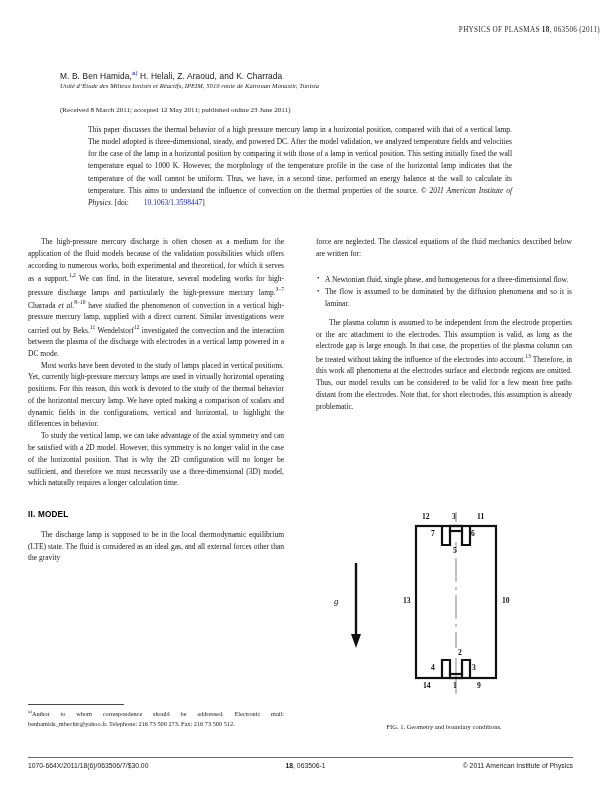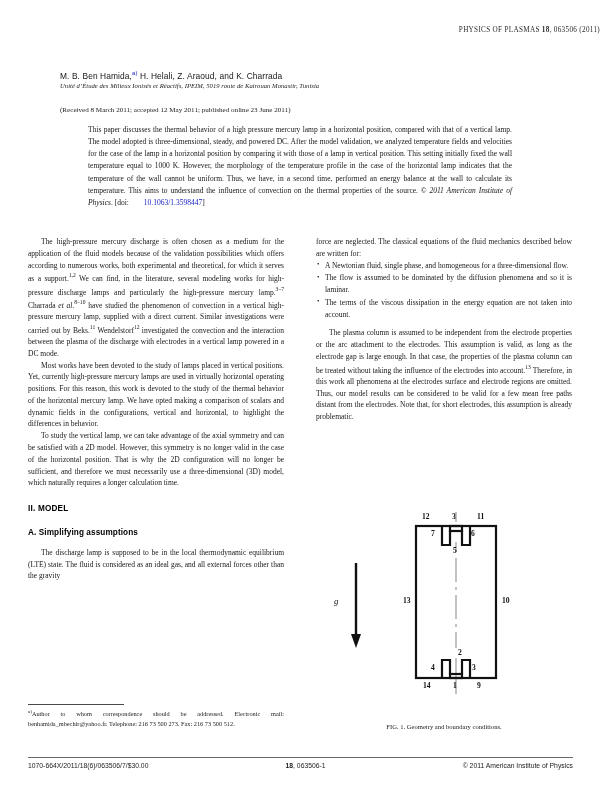--- a/index.html
+++ b/index.html
@@ -139,21 +139,21 @@
   p.para {
     margin: 0 0 0 0;
     text-indent: 13px;
   }
   p.para + p.para { margin-top: 0; }
   sup.ref { font-size: 5.6px; vertical-align: super; }
   .ital { font-style: italic; }
 
   ul.bullets {
     list-style: none;
-    margin: 0 0 7px 0;
+    margin: 14px 0 7px 0;
     padding: 0;
   }
   ul.bullets li {
     position: relative;
     padding-left: 9px;
     margin-bottom: 1px;
     text-align: justify;
   }
   ul.bullets li::before {
     content: "\2022";
@@ -248,31 +248,29 @@
   <div class="abstract">
     <span>This paper discusses the thermal behavior of a high pressure mercury lamp in a horizontal position, compared with that of a vertical lamp. The model adopted is three-dimensional, steady, and powered DC. After the model validation, we analyzed temperature fields and velocities for the case of the lamp in a horizontal position by comparing it with those of a lamp in vertical position. This setting initially fixed the wall temperature equal to 1000 K. However, the morphology of the temperature profile in the case of the horizontal lamp indicates that the temperature of the wall cannot be uniform. Thus, we have, in a second time, performed an energy balance at the wall to calculate its temperature. This aims to understand the influence of convection on the thermal properties of the source. </span><span class="copy">© 2011 American Institute of Physics</span><span>. [doi:</span><span class="doi">10.1063/1.3598447</span><span>]</span>
   </div>
 
   <div class="col col-left">
     <p class="para">
       <span>The high-pressure mercury discharge is often chosen as a medium for the application of the fluid models because of the validation possibilities which offers according to numerous works, both experimental and theoretical, for which it serves as a support.</span><sup class="ref">1,2</sup><span> We can find, in the literature, several modeling works for high-pressure discharge lamps and particularly the high-pressure mercury lamp.</span><sup class="ref">3–7</sup><span> Charrada </span><span class="ital">et al.</span><sup class="ref">8–10</sup><span> have studied the phenomenon of convection in a vertical high-pressure mercury lamp, supplied with a direct current. Similar investigations were carried out by Beks.</span><sup class="ref">11</sup><span> Wendelstorf</span><sup class="ref">12</sup><span> investigated the convection and the interaction between the plasma of the discharge with electrodes in a vertical lamp powered in a DC mode.</span>
     </p>
     <p class="para">Most works have been devoted to the study of lamps placed in vertical positions. Yet, currently high-pressure mercury lamps are used in virtually horizontal operating positions. For this reason, this work is devoted to the study of the thermal behavior of the horizontal mercury lamp. We have opted making a comparison of scalars and dynamic fields in the configurations, vertical and horizontal, to highlight the differences in behavior.</p>
     <p class="para">To study the vertical lamp, we can take advantage of the axial symmetry and can be satisfied with a 2D model. However, this symmetry is no longer valid in the case of the horizontal position. That is why the 2D configuration will no longer be sufficient, and therefore we must necessarily use a three-dimensional (3D) model, which naturally requires a longer calculation time.</p>
-    <h2 class="sec" style="margin-top:14px;">II. MODEL</h2>
-    <h3 class="subsec">A. Simplifying assumptions</h3>
+    <h2 class="sec" style="margin-top:20px;">II. MODEL</h2>
     <p class="para">The discharge lamp is supposed to be in the local thermodynamic equilibrium (LTE) state. The fluid is considered as an ideal gas, and all external forces other than the gravity</p>
   </div>
 
   <div class="col col-right">
     <p class="para" style="text-indent:0;">force are neglected. The classical equations of the fluid mechanics described below are written for:</p>
     <ul class="bullets">
       <li>A Newtonian fluid, single phase, and homogeneous for a three-dimensional flow.</li>
       <li>The flow is assumed to be dominated by the diffusion phenomena and so it is laminar.</li>
-      <li>The terms of the viscous dissipation in the energy equation are not taken into account.</li>
     </ul>
     <p class="para">
       <span>The plasma column is assumed to be independent from the electrode properties or the arc attachment to the electrodes. This assumption is valid, as long as the electrode gap is large enough. In that case, the properties of the plasma column can be treated without taking the influence of the electrodes into account.</span><sup class="ref">13</sup><span> Therefore, in this work all phenomena at the electrodes surface and electrode regions are omitted. Thus, our model results can be considered to be valid for a few mean free paths distant from the electrodes. Note that, for short electrodes, this assumption is already problematic.</span>
     </p>
   </div>
 
   <div class="figure">
     <svg width="256" height="200" viewBox="0 0 256 200">
 
       <g>

